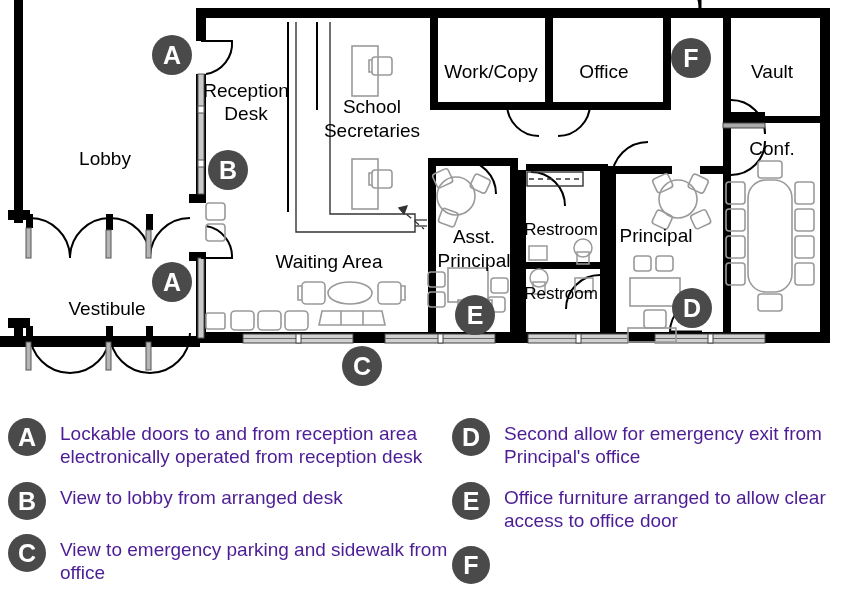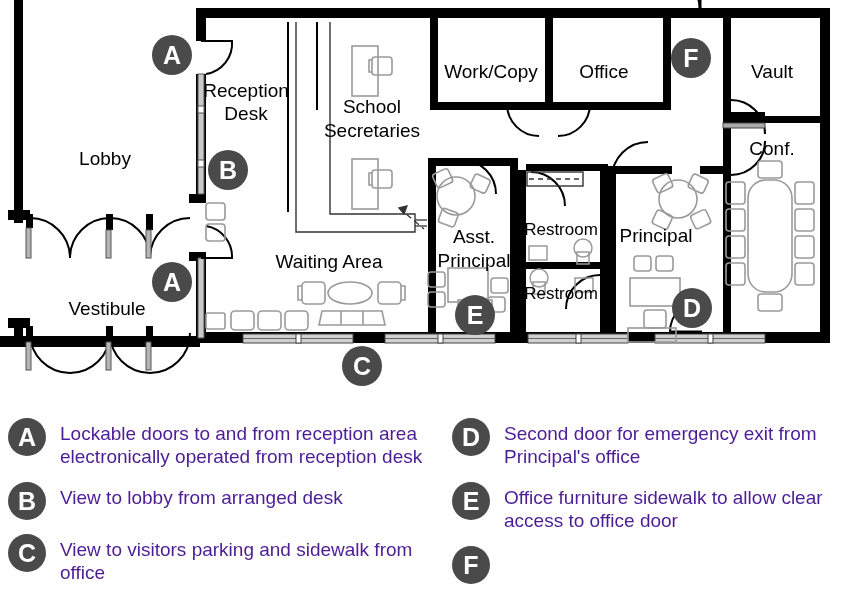--- a/index.html
+++ b/index.html
@@ -322,31 +322,31 @@
       <div class="legitem">
         <div class="legbadge">A</div>
         <div class="legtext">Lockable doors to and from reception area electronically operated from reception desk</div>
       </div>
       <div class="legitem">
         <div class="legbadge">B</div>
         <div class="legtext">View to lobby from arranged desk</div>
       </div>
       <div class="legitem">
         <div class="legbadge">C</div>
-        <div class="legtext">View to visitors parking and sidewalk from office</div>
+        <div class="legtext">View to emergency parking and sidewalk from office</div>
       </div>
     </div>
     <div class="legcol right">
       <div class="legitem">
         <div class="legbadge">D</div>
-        <div class="legtext">Second door for emergency exit from Principal's office</div>
+        <div class="legtext">Second allow for emergency exit from Principal's office</div>
       </div>
       <div class="legitem">
         <div class="legbadge">E</div>
-        <div class="legtext">Office furniture sidewalk to allow clear access to office door</div>
+        <div class="legtext">Office furniture arranged to allow clear access to office door</div>
       </div>
       <div class="legitem">
         <div class="legbadge">F</div>
       </div>
     </div>
   </div>
 
 </div>
 
 </body></html>

